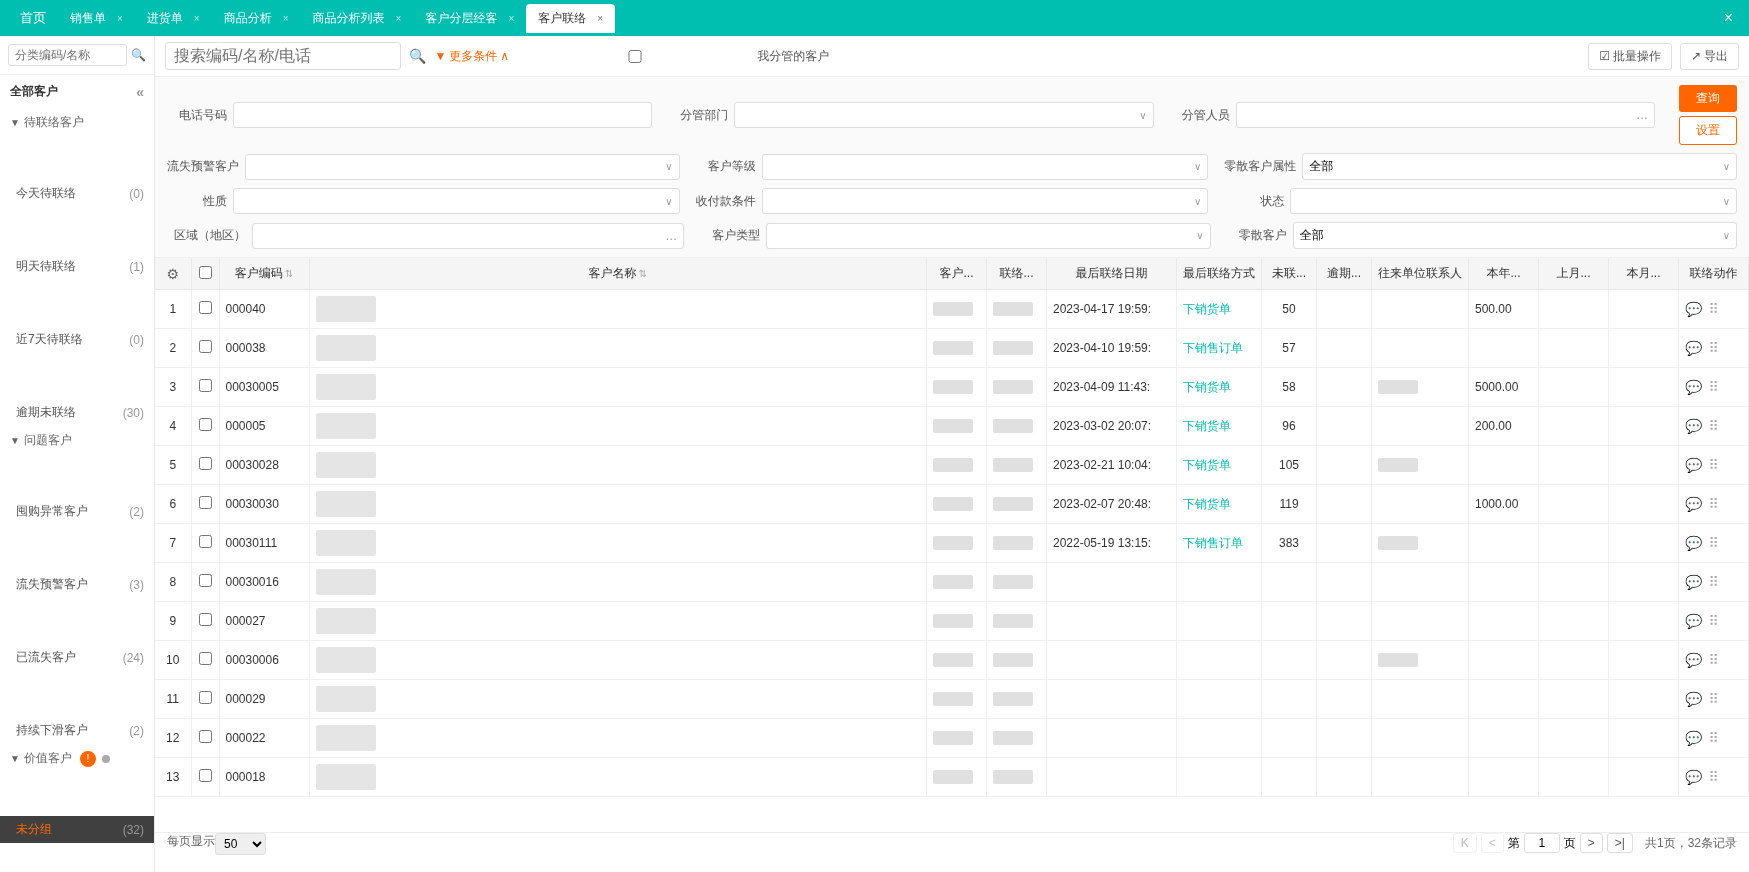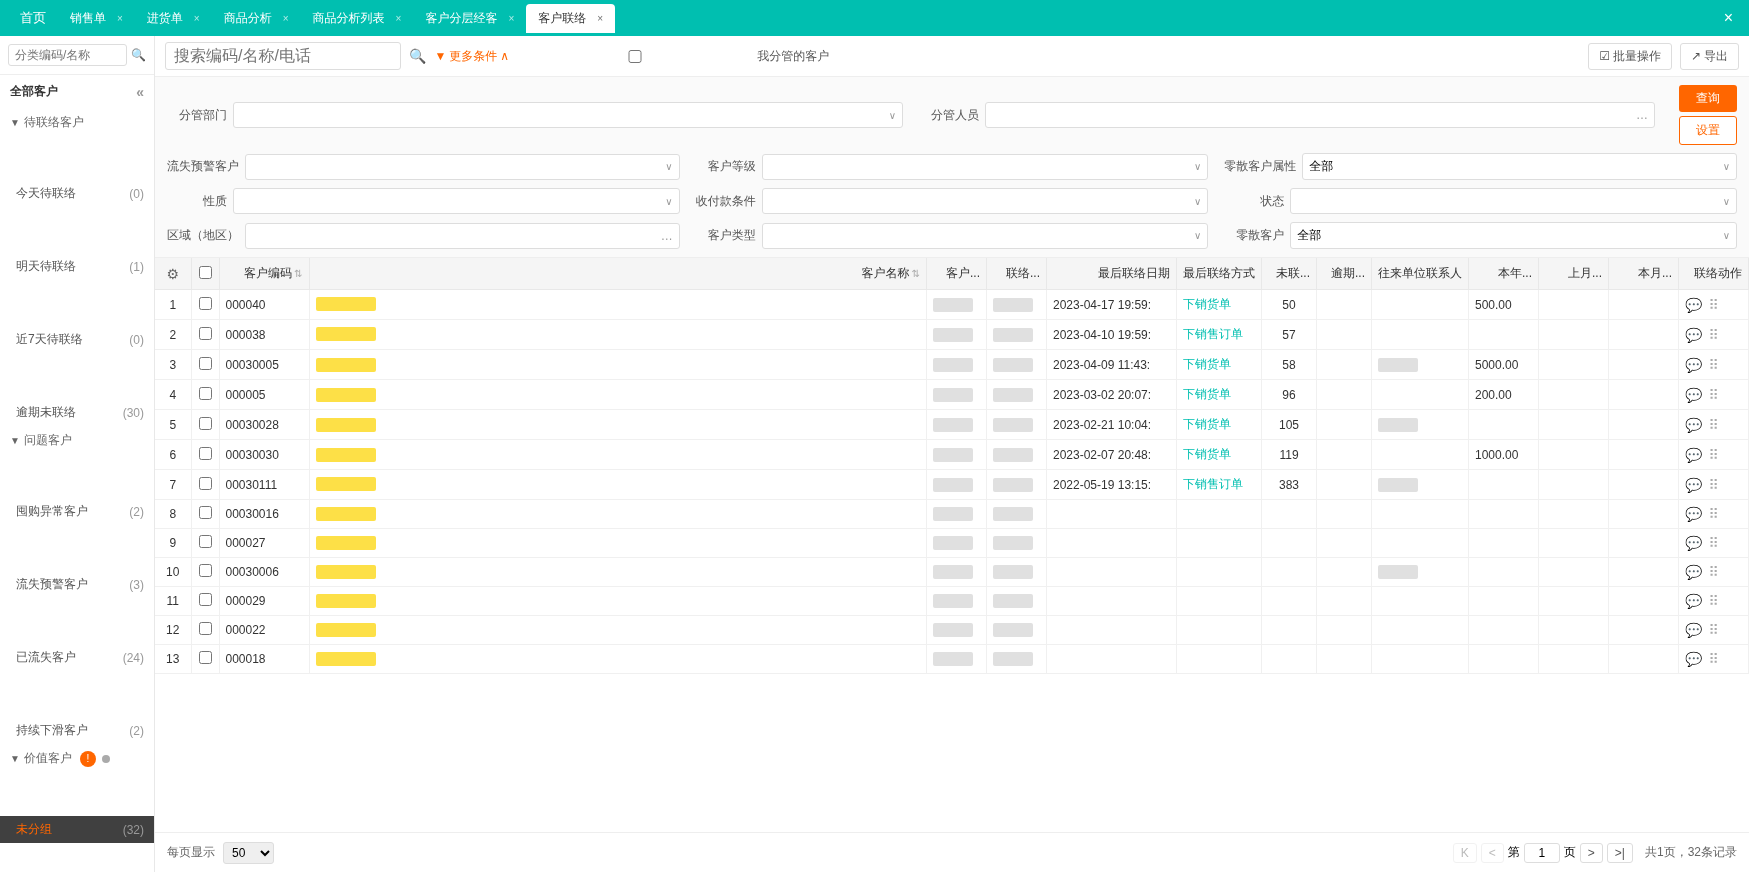--- a/index.html
+++ b/index.html
@@ -185,21 +185,21 @@
       background: #fafafa;
       border-bottom: 1px solid #eee;
       padding: 8px 12px;
     }
     .adv-filter-row {
       display: flex;
       align-items: center;
       gap: 16px;
       margin-bottom: 8px;
     }
-    .adv-filter-row:last-child { margin-bottom: 0; }
+    .adv-filter-row:last-child { margin-bottom: 0; margin-left: 7px; }
     .filter-field {
       display: flex;
       align-items: center;
       flex: 1;
       gap: 6px;
     }
     .filter-field label {
       color: #555;
       white-space: nowrap;
       min-width: 60px;
@@ -253,21 +253,21 @@
     table {
       width: 100%;
       border-collapse: collapse;
       font-size: 12px;
     }
     table thead th {
       background: #f5f5f5;
       border-bottom: 1px solid #e8e8e8;
       border-right: 1px solid #e8e8e8;
       padding: 7px 6px;
-      text-align: right;
+      text-align: center;
       white-space: nowrap;
       position: sticky;
       top: 0;
       z-index: 10;
       color: #333;
       font-weight: normal;
     }
     table thead th.col-no { width: 40px; text-align: center; }
     table thead th.col-checkbox { width: 30px; text-align: center; }
     table tbody tr {
@@ -275,27 +275,27 @@
     }
     table tbody td {
       padding: 6px 6px;
       border-right: 1px solid #f0f0f0;
       color: #333;
       white-space: nowrap;
     }
     table tbody td.center { text-align: center; }
     table tbody td a, .link { color: #00bfb0; cursor: pointer; text-decoration: none; }
     .blurred {
-      background: #fde047;
+      background: #e5e5e5;
       border-radius: 2px;
       color: transparent;
       user-select: none;
       display: inline-block;
       min-width: 60px;
-      height: 14px;
+      height: 26px;
     }
     .blurred-sm {
       background: #e0e0e0;
       border-radius: 2px;
       color: transparent;
       user-select: none;
       display: inline-block;
       min-width: 40px;
       height: 14px;
     }
@@ -311,23 +311,22 @@
       cursor: pointer;
       font-size: 14px;
     }
 
     
     .pagination-bar {
       height: 40px;
       background: white;
       border-top: 1px solid #eee;
       display: flex;
-      align-items: center;
+      align-items: flex-start;
       padding: 0 12px;
-      gap: 8px;
     }
     .pagination-bar .page-size-label { color: #666; }
     .pagination-bar select {
       border: 1px solid #ddd;
       border-radius: 3px;
       padding: 2px 4px;
       font-size: 12px;
     }
     .pagination-bar .page-nav {
       display: flex;
@@ -492,20 +491,24 @@
         <button class="action-btn">
           <span>↗</span>
           <span>导出</span>
         </button>
       </div>
     </div>
 
     <div class="adv-filter">
 
       <div class="adv-filter-row">
+        <div class="filter-field">
+          <label>电话号码</label>
+          <div class="field-input"></div>
+        </div>
         <div class="filter-field">
           <label>分管部门</label>
           <div class="field-input">
             <span></span>
             <span class="dropdown-arrow">∨</span>
           </div>
         </div>
         <div class="filter-field">
           <label>分管人员</label>
           <div class="field-input">

